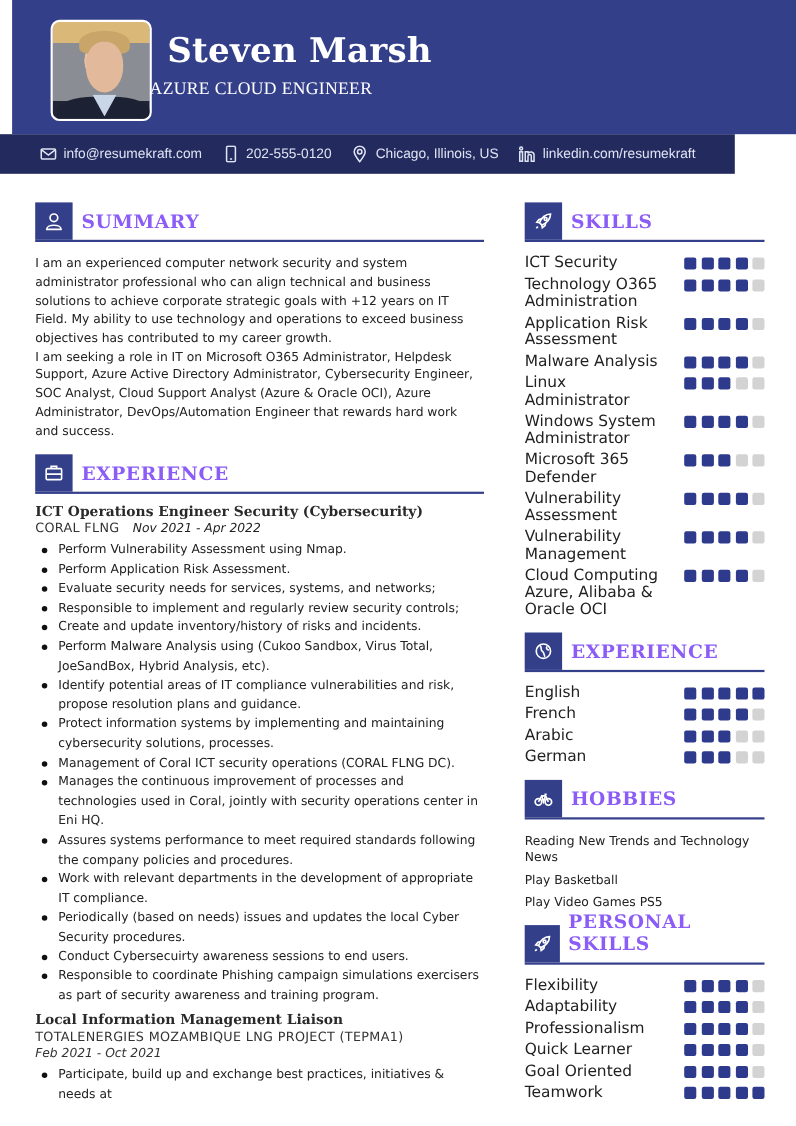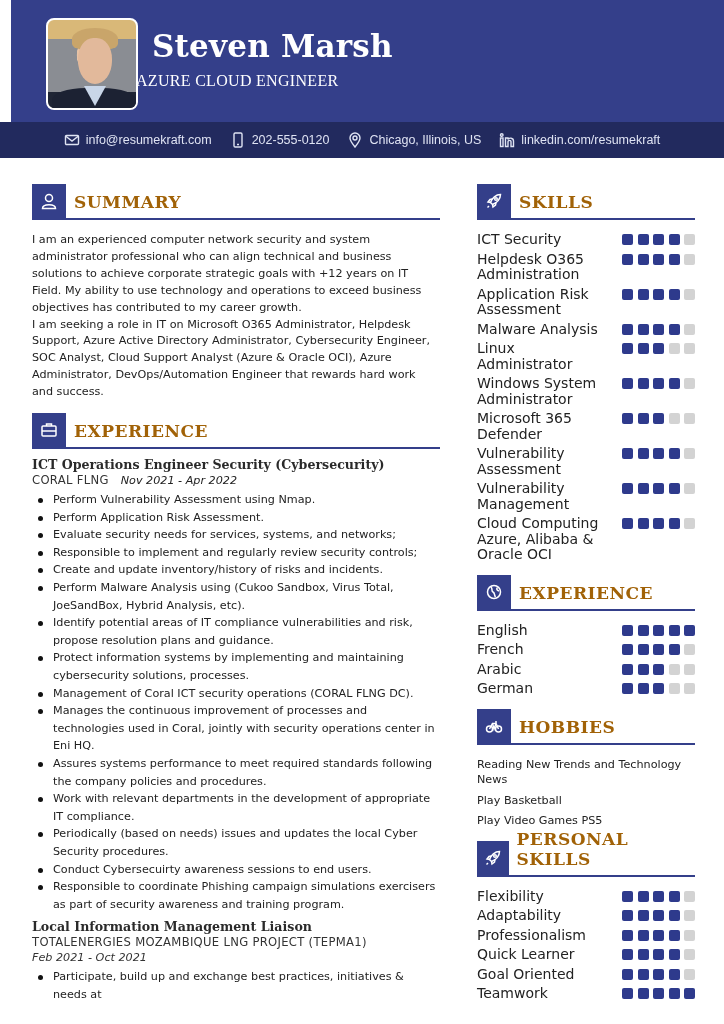--- a/index.html
+++ b/index.html
@@ -9,31 +9,31 @@
   .header { position: absolute; left: 0; top: 0; width: 724px; height: 122px; background: #343f8a; margin-left: 11px; }
   .photo { position: absolute; left: 35px; top: 18px; width: 92px; height: 92px; border: 2px solid #ffffff; border-radius: 8px; overflow: hidden;
            background: radial-gradient(ellipse at 50% 40%, #e7c3a6 0 24%, transparent 25%), linear-gradient(#d9b878 0 22%, transparent 22%), linear-gradient(to top, #1f2535 0 18%, #8a8d93 18% 100%); }
   .photo .face { position:absolute; left:30px; top:18px; width:34px; height:46px; border-radius: 45% 45% 50% 50%; background:#e2b99b; }
   .photo .hair { position:absolute; left:24px; top:8px; width:46px; height:22px; border-radius: 50% 50% 30% 30%; background:#c9a56a; }
   .photo .suit { position:absolute; left:4px; top:68px; width:84px; height:30px; border-radius: 40% 40% 0 0; background:#1c2233; }
   .photo .collar { position:absolute; left:36px; top:66px; width:22px; height:20px; background:#c9d6e8; clip-path: polygon(0 0,100% 0,50% 100%); }
   .name { position: absolute; left: 141px; top: 28px; font-family: "DejaVu Serif", serif; font-weight: bold; font-size: 31px; color: #ffffff; letter-spacing: 0.2px; }
   .jobtitle { position: absolute; left: 125px; top: 72px; font-family: "Liberation Serif", serif; font-size: 16px; color: #ffffff; letter-spacing: 0.3px; }
 
-  .contactbar { position: absolute; left: 0; top: 122px; width: 724px; height: 36px; background: #222a5e; display: flex; align-items: center; justify-content: center; gap: 18px; color: #dfe3f3; font-family: "Liberation Sans", sans-serif; font-size: 12.5px; }
+  .contactbar { position: absolute; left: 0; top: 122px; width: 668px; height: 36px; background: #222a5e; display: flex; align-items: center; justify-content: center; gap: 18px; color: #dfe3f3; font-family: "Liberation Sans", sans-serif; font-size: 12.5px; }
   .contact { display: flex; align-items: center; gap: 6px; }
   .contact svg { width: 16px; height: 16px; stroke: #dfe3f3; fill: none; stroke-width: 1.4; }
 
   .col-left { position: absolute; left: 32px; top: 186px; width: 408px; }
   .col-right { position: absolute; left: 477px; top: 186px; width: 218px; }
 
   .sec-head { display: flex; align-items: flex-end; height: 34px; border-bottom: 2px solid #343f8a; margin-bottom: 12px; }
   .sec-icon { width: 34px; height: 34px; background: #343f8a; display: flex; align-items: center; justify-content: center; }
   .sec-icon svg { width: 18px; height: 18px; stroke: #ffffff; fill: none; stroke-width: 1.5; }
-  .sec-title { font-family: "DejaVu Serif", serif; font-weight: bold; font-size: 17px; color: #a16207; padding-left: 8px; padding-bottom: 6px; letter-spacing: 0.5px; }
+  .sec-title { font-family: "DejaVu Serif", serif; font-weight: bold; font-size: 17px; color: #8b5cf6; padding-left: 8px; padding-bottom: 6px; letter-spacing: 0.5px; }
 
   .para { font-size: 11.2px; line-height: 16.9px; color: #222; }
 
   .job-title { font-family: "DejaVu Serif", serif; font-weight: bold; font-size: 12.6px; color: #2a2a2a; margin-top: 6px; }
   .job-sub { font-size: 11.6px; color: #333; letter-spacing: 0.3px; line-height: 16px; }
   .job-date { font-style: italic; font-size: 11.2px; color: #222; margin-left: 8px; letter-spacing: 0; }
   .bullets { list-style: none; margin-top: 2px; }
   .bullets li { position: relative; padding-left: 21px; font-size: 11.2px; line-height: 17.6px; color: #222; }
   .bullets li::before { content: ""; position: absolute; left: 6px; top: 7px; width: 5px; height: 5px; border-radius: 50%; background: #111; }
 
@@ -175,21 +175,21 @@
           <div class="rating-label">ICT Security</div>
           <div class="dots">
             <span class="dot on"></span>
             <span class="dot on"></span>
             <span class="dot on"></span>
             <span class="dot on"></span>
             <span class="dot"></span>
           </div>
         </div>
         <div class="rating-row">
-          <div class="rating-label">Helpdesk O365 Administration</div>
+          <div class="rating-label">Technology O365 Administration</div>
           <div class="dots">
             <span class="dot on"></span>
             <span class="dot on"></span>
             <span class="dot on"></span>
             <span class="dot on"></span>
             <span class="dot"></span>
           </div>
         </div>
         <div class="rating-row">
           <div class="rating-label">Application Risk Assessment</div>

